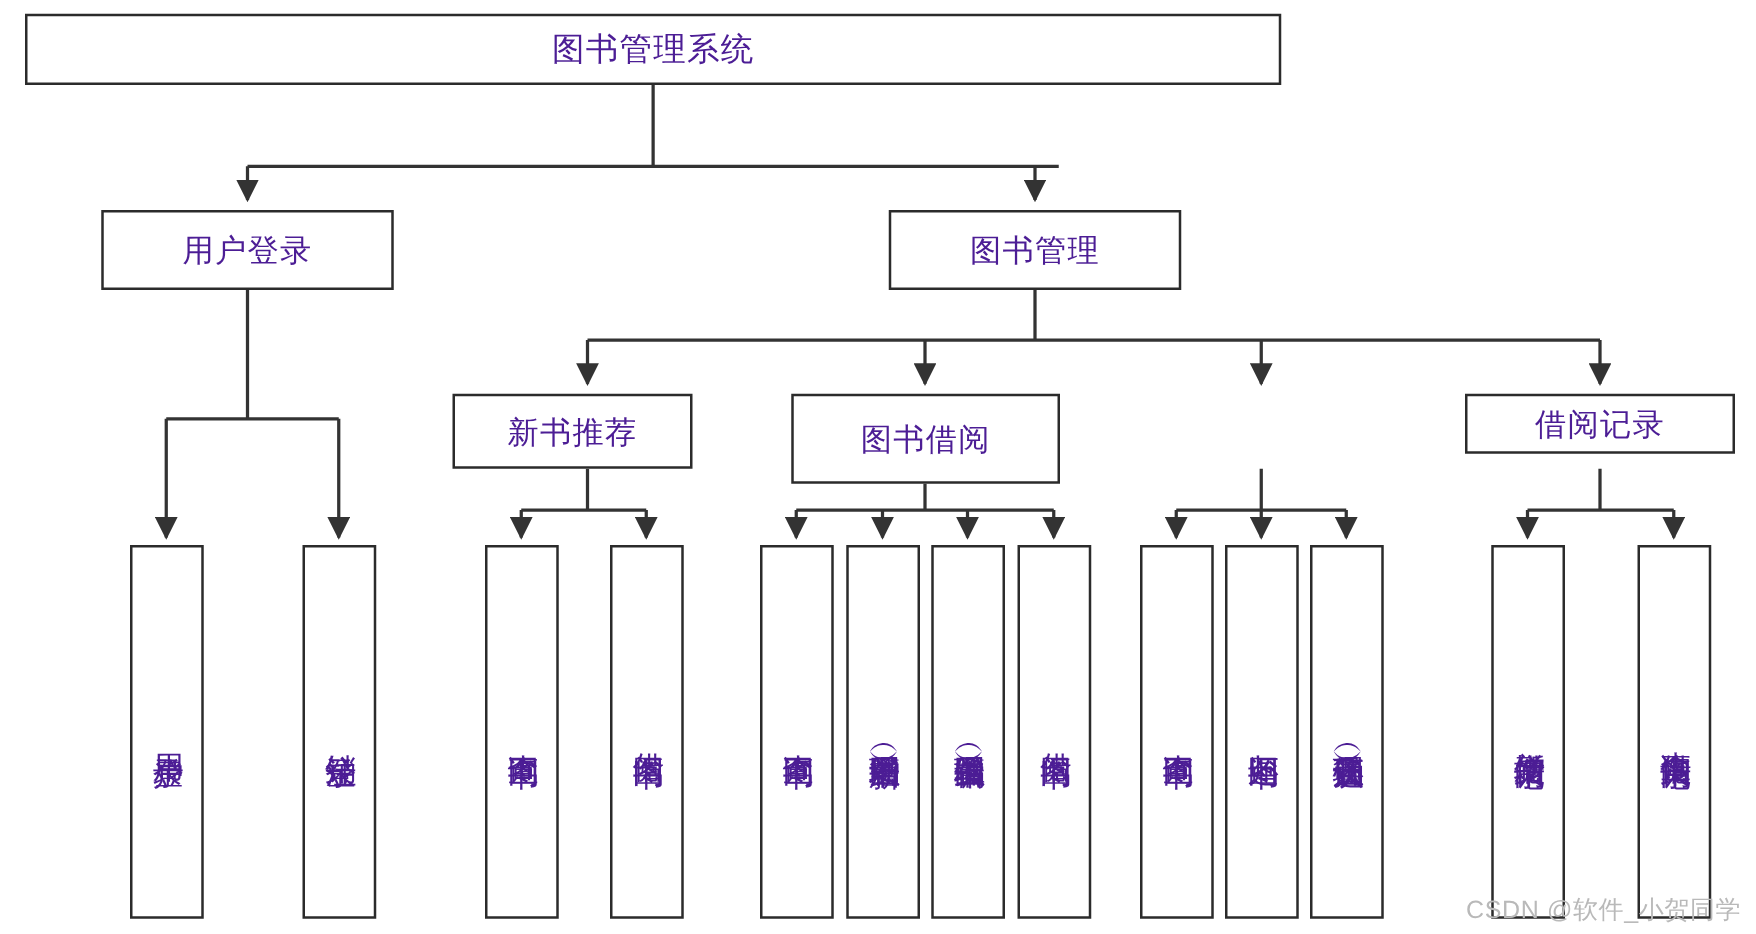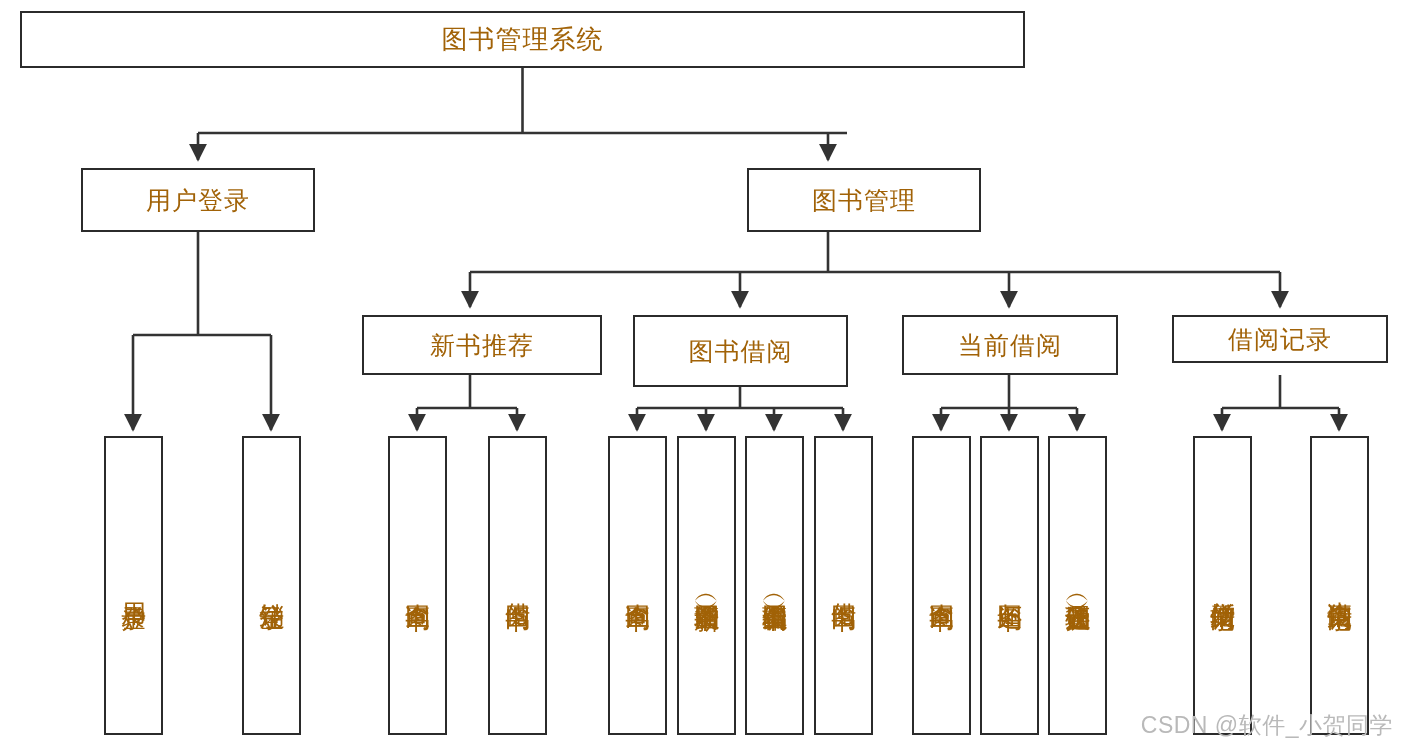--- a/index.html
+++ b/index.html
@@ -22,21 +22,21 @@
     left: 0;
     top: 0;
     width: 1405px;
     height: 747px;
   }
   .node {
     position: absolute;
     box-sizing: border-box;
     border: 2.5px solid #2b2b2b;
     background: #ffffff;
-    color: #a16207;
+    color: #4c1d95;
     display: flex;
     align-items: center;
     justify-content: center;
     z-index: 2;
     text-align: right;
   }
   .node.horiz {
     font-size: 25px;
     letter-spacing: 1px;
   }
@@ -56,21 +56,21 @@
   .node.vert.tight .vlabel {
     letter-spacing: 0px;
   }
   .node.root {
     font-size: 26px;
   }
   #watermark {
     position: absolute;
     right: 12px;
     bottom: 6px;
-    font-size: 23px;
+    font-size: 20px;
     color: #b9b9b9;
     letter-spacing: 0.5px;
     z-index: 3;
     white-space: nowrap;
   }
 </style>
 </head>
 <body>
 
 <div id="canvas">
@@ -121,25 +121,24 @@
       <path d="M 1280 375 L 1280 408"></path>
       <path d="M 1222 408 L 1339 408"></path>
       <path d="M 1222 408 L 1222 430" marker-end="url(#arrow)"></path>
       <path d="M 1339 408 L 1339 430" marker-end="url(#arrow)"></path>
     </g>
   </svg>
 
   <div class="node horiz root" style="left:20px; top:11px; width:1005px; height:57px;">图书管理系统</div>
 
   <div class="node horiz" style="left:81px; top:168px; width:234px; height:64px;">用户登录</div>
-  <div class="node horiz" style="left:711px; top:168px; width:234px; height:64px;margin-left:36px;">图书管理</div>
+  <div class="node horiz" style="left:711px; top:168px; width:234px; height:64px;">图书管理</div>
 
-  <div class="node horiz" style="left:362px; top:315px; width:240px; height:60px;">新书推荐</div>
+  <div class="node horiz" style="left:362px; top:315px; width:192px; height:60px;">新书推荐</div>
   <div class="node horiz" style="left:633px; top:315px; width:215px; height:72px;">图书借阅</div>
-  <div class="node horiz" style="left:902px; top:315px; width:216px; height:60px;">当前借阅</div>
   <div class="node horiz" style="left:1172px; top:315px; width:216px; height:48px;">借阅记录</div>
 
   <div class="node vert" style="left:104px; top:436px; width:59px; height:299px;">
     <span class="vlabel">用户登录</span>
   </div>
   <div class="node vert" style="left:242px; top:436px; width:59px; height:299px;">
     <span class="vlabel">注销登录</span>
   </div>
 
   <div class="node vert" style="left:388px; top:436px; width:59px; height:299px;">

